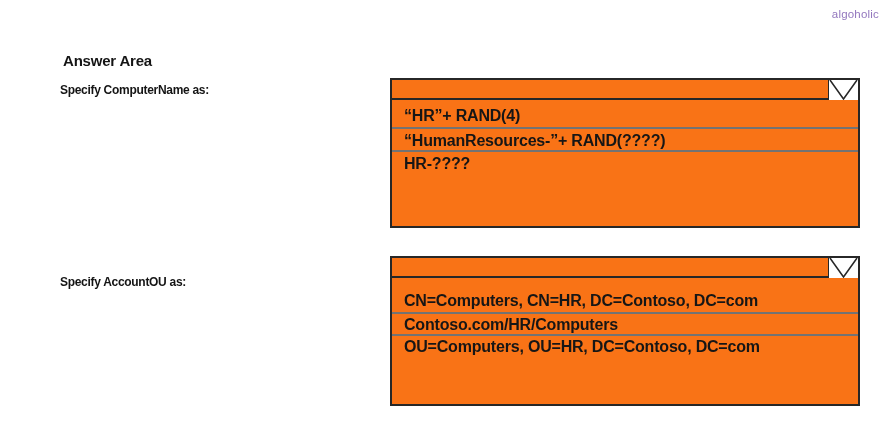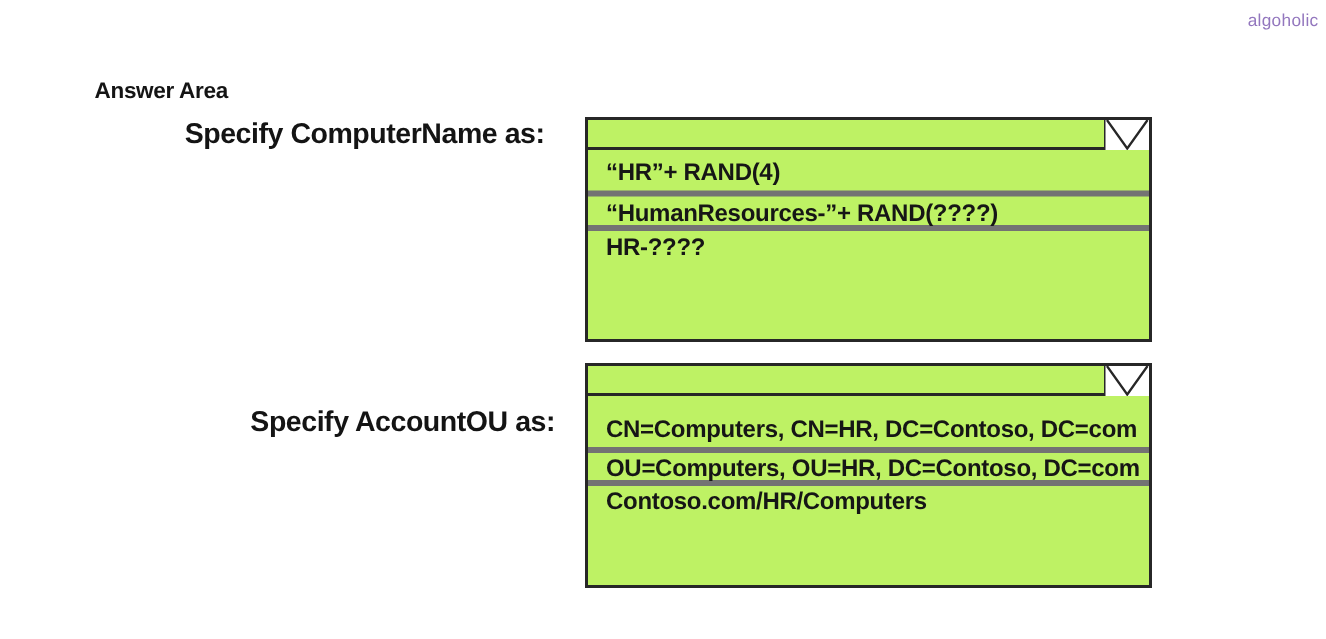--- a/index.html
+++ b/index.html
@@ -17,35 +17,34 @@
     color:#9377be;
   }
   .answer-area-title {
     position:absolute; left:31px; top:52px;
     font-size:15px; font-weight:bold; color:#141414;
     letter-spacing:-0.2px;
     margin-left:32px;
   }
   .q-label {
     position:absolute;
-    text-align:right;
-    font-size:19px; font-weight:bold; color:#141414;
+    font-size:12px; font-weight:bold; color:#141414;
     letter-spacing:-0.3px;
     white-space:nowrap;
     line-height:22px;
   }
   .q-label.label-1 { left:60px; width:303px; top:79px; }
   .q-label.label-2 { left:60px; width:310px; top:271px; }
 
   .dropdown {
-    position:absolute; left:390px; width:378px; height:150px;
-    border:2px solid #272727; background:#bef264;
+    position:absolute; left:390px; width:470px; height:150px;
+    border:2px solid #272727; background:#f97316;
   }
   .dropdown.dd-1 { top:78px; }
-  .dropdown.dd-2 { top:242px; }
+  .dropdown.dd-2 { top:256px; }
 
   .dd-header {
     position:relative;
     height:20px;
     border-bottom:2px solid #272727;
   }
   .dd-value {
     position:absolute; left:10px; top:0; right:34px;
     font-size:15px; font-weight:bold; color:#141414;
     line-height:20px; white-space:nowrap; overflow:hidden;
@@ -64,21 +63,21 @@
   .dd-2 .dd-list { padding-top:12px; }
   .dd-item {
     height:23px; line-height:23px;
     padding-left:12px;
     font-size:16px; font-weight:bold; color:#161616;
     letter-spacing:-0.2px;
     white-space:nowrap;
     cursor:pointer;
   }
   .dd-2 .dd-item { height:22px; line-height:22px; }
-  .dd-item + .dd-item { border-top:4px solid #737373; }
+  .dd-item + .dd-item { border-top:2px solid #737373; }
 </style>
 </head>
 <body>
 
 <div class="canvas">
 
   <div class="watermark">algoholic</div>
 
   <div class="answer-area-title">Answer Area</div>
 
@@ -106,18 +105,18 @@
     <div class="dd-header">
       <span class="dd-value"></span>
       <span class="dd-button">
         <svg viewBox="0 0 30 20" preserveAspectRatio="none">
           <path d="M1 0 L15 19 L29 0" fill="none" stroke="#272727" stroke-width="1.6"></path>
         </svg>
       </span>
     </div>
     <div class="dd-list">
       <div class="dd-item">CN=Computers, CN=HR, DC=Contoso, DC=com</div>
+      <div class="dd-item">Contoso.com/HR/Computers</div>
       <div class="dd-item">OU=Computers, OU=HR, DC=Contoso, DC=com</div>
-      <div class="dd-item">Contoso.com/HR/Computers</div>
     </div>
   </div>
 
 </div>
 
 </body></html>

